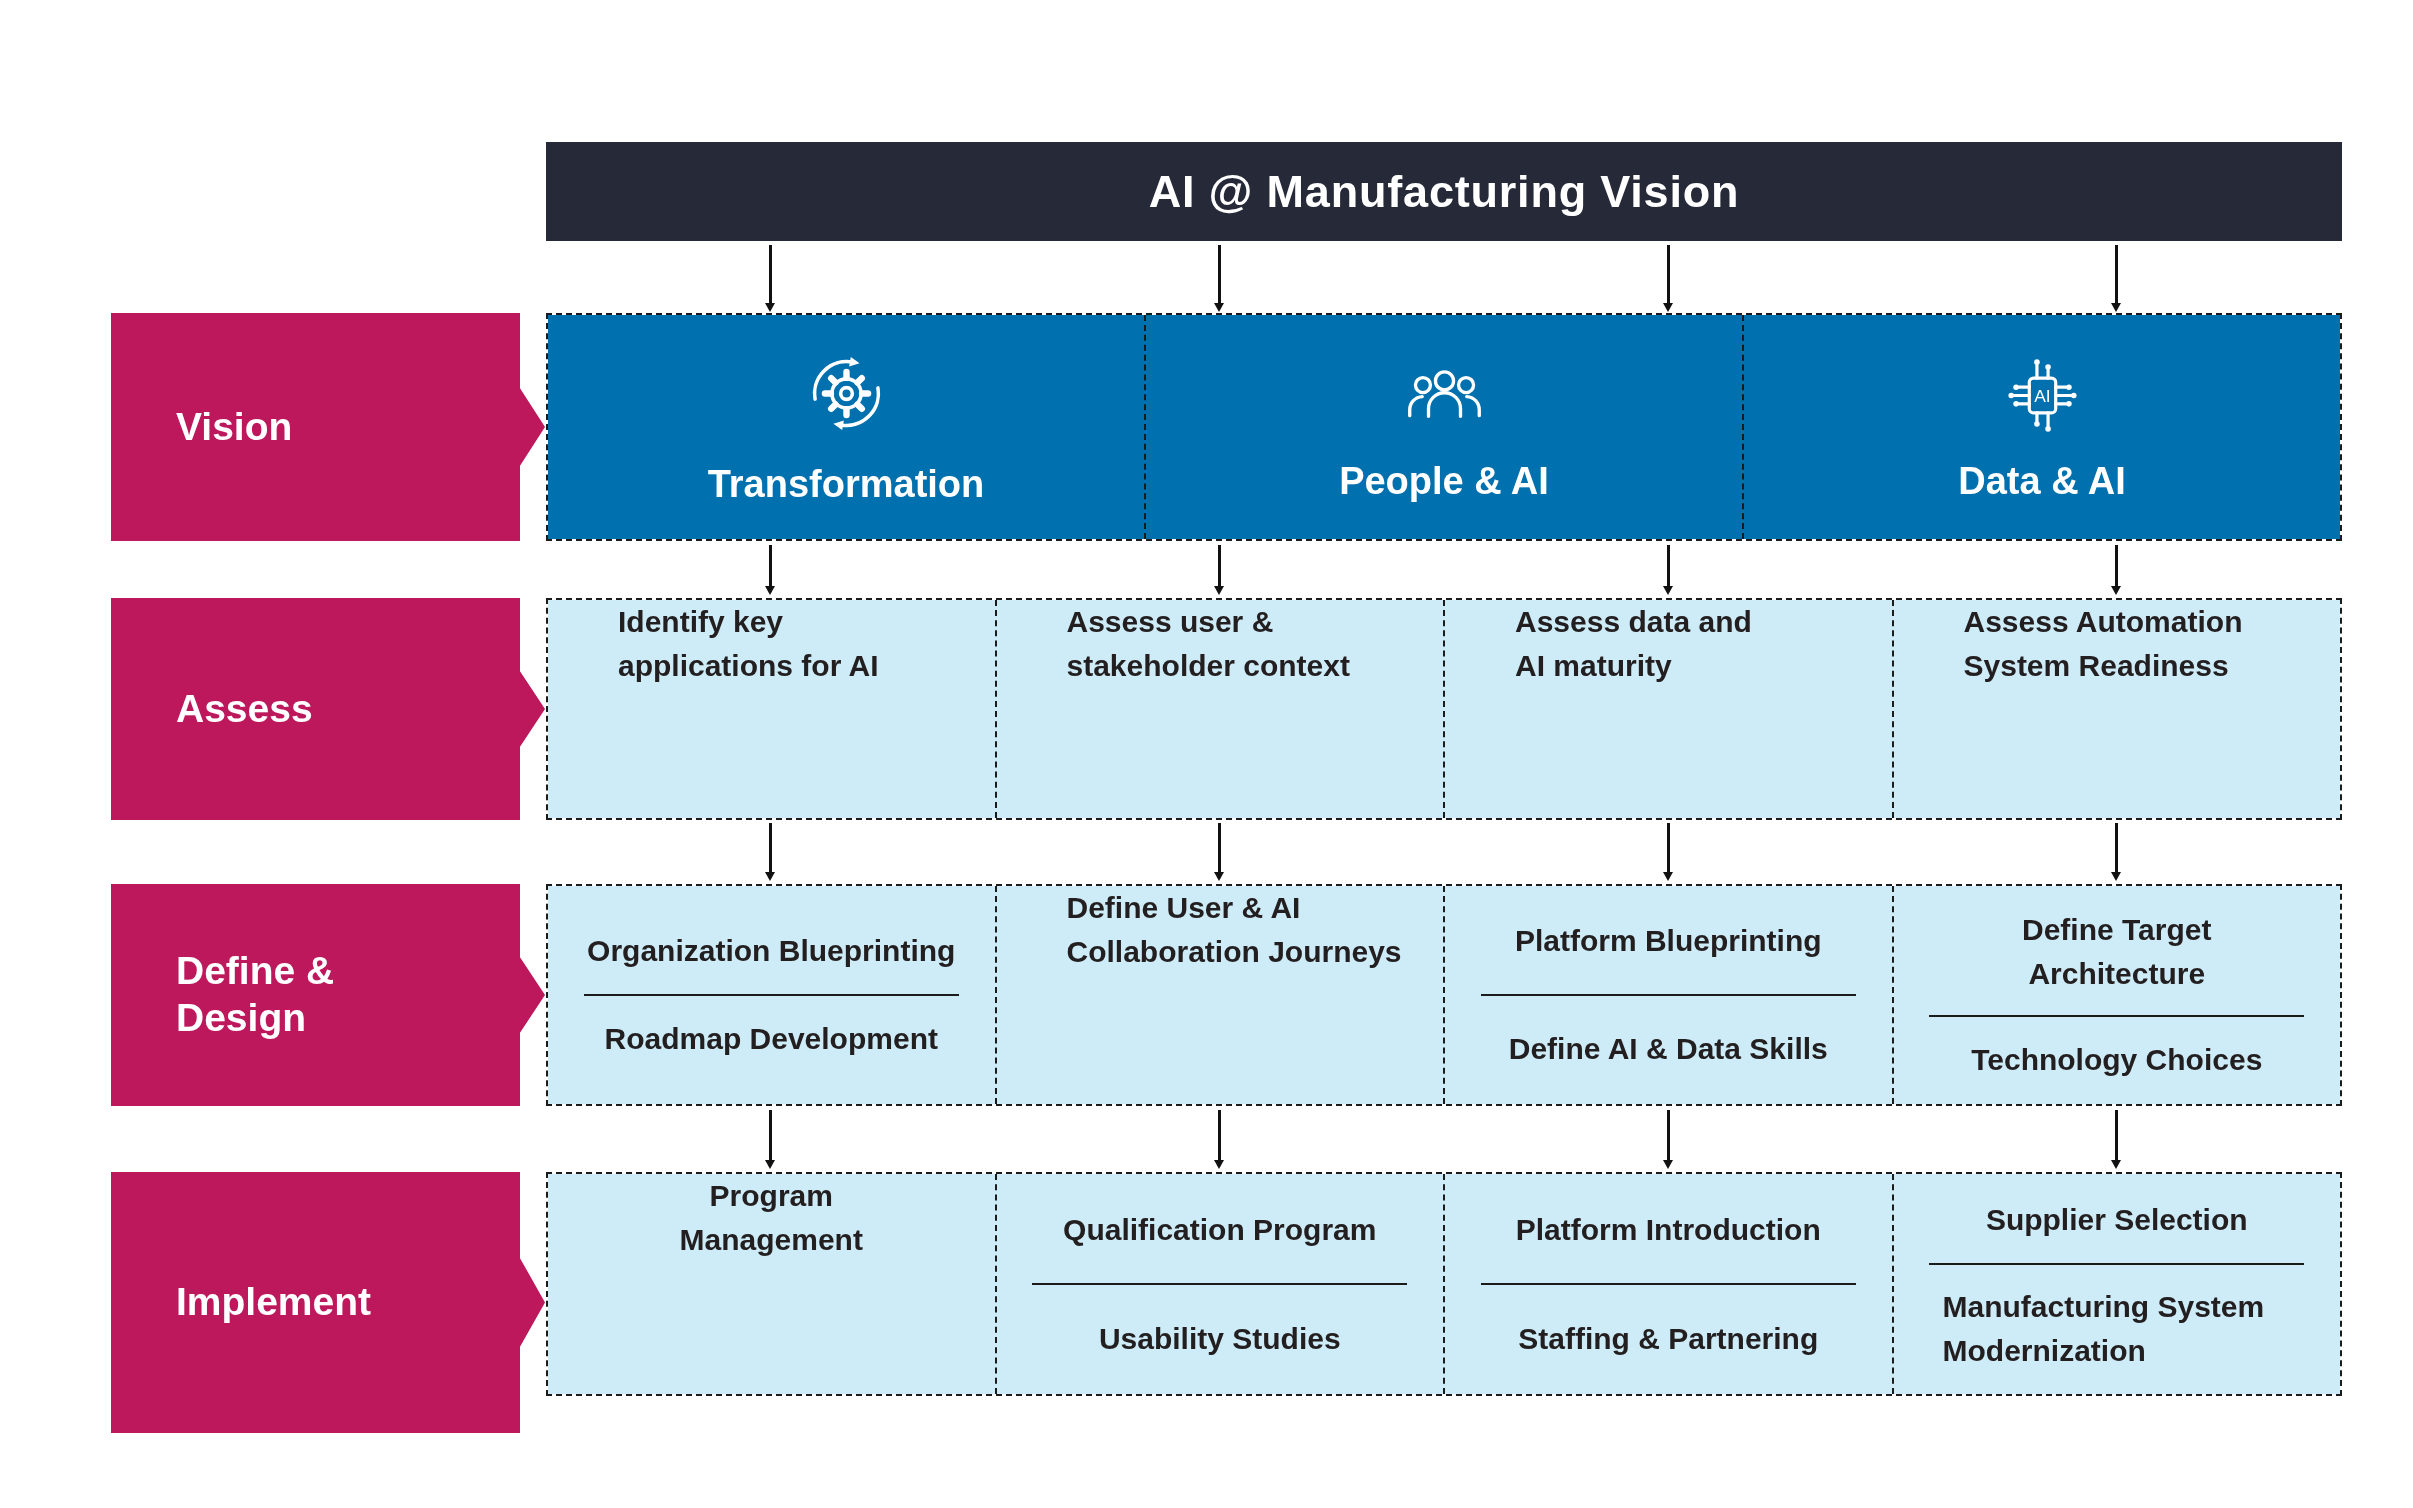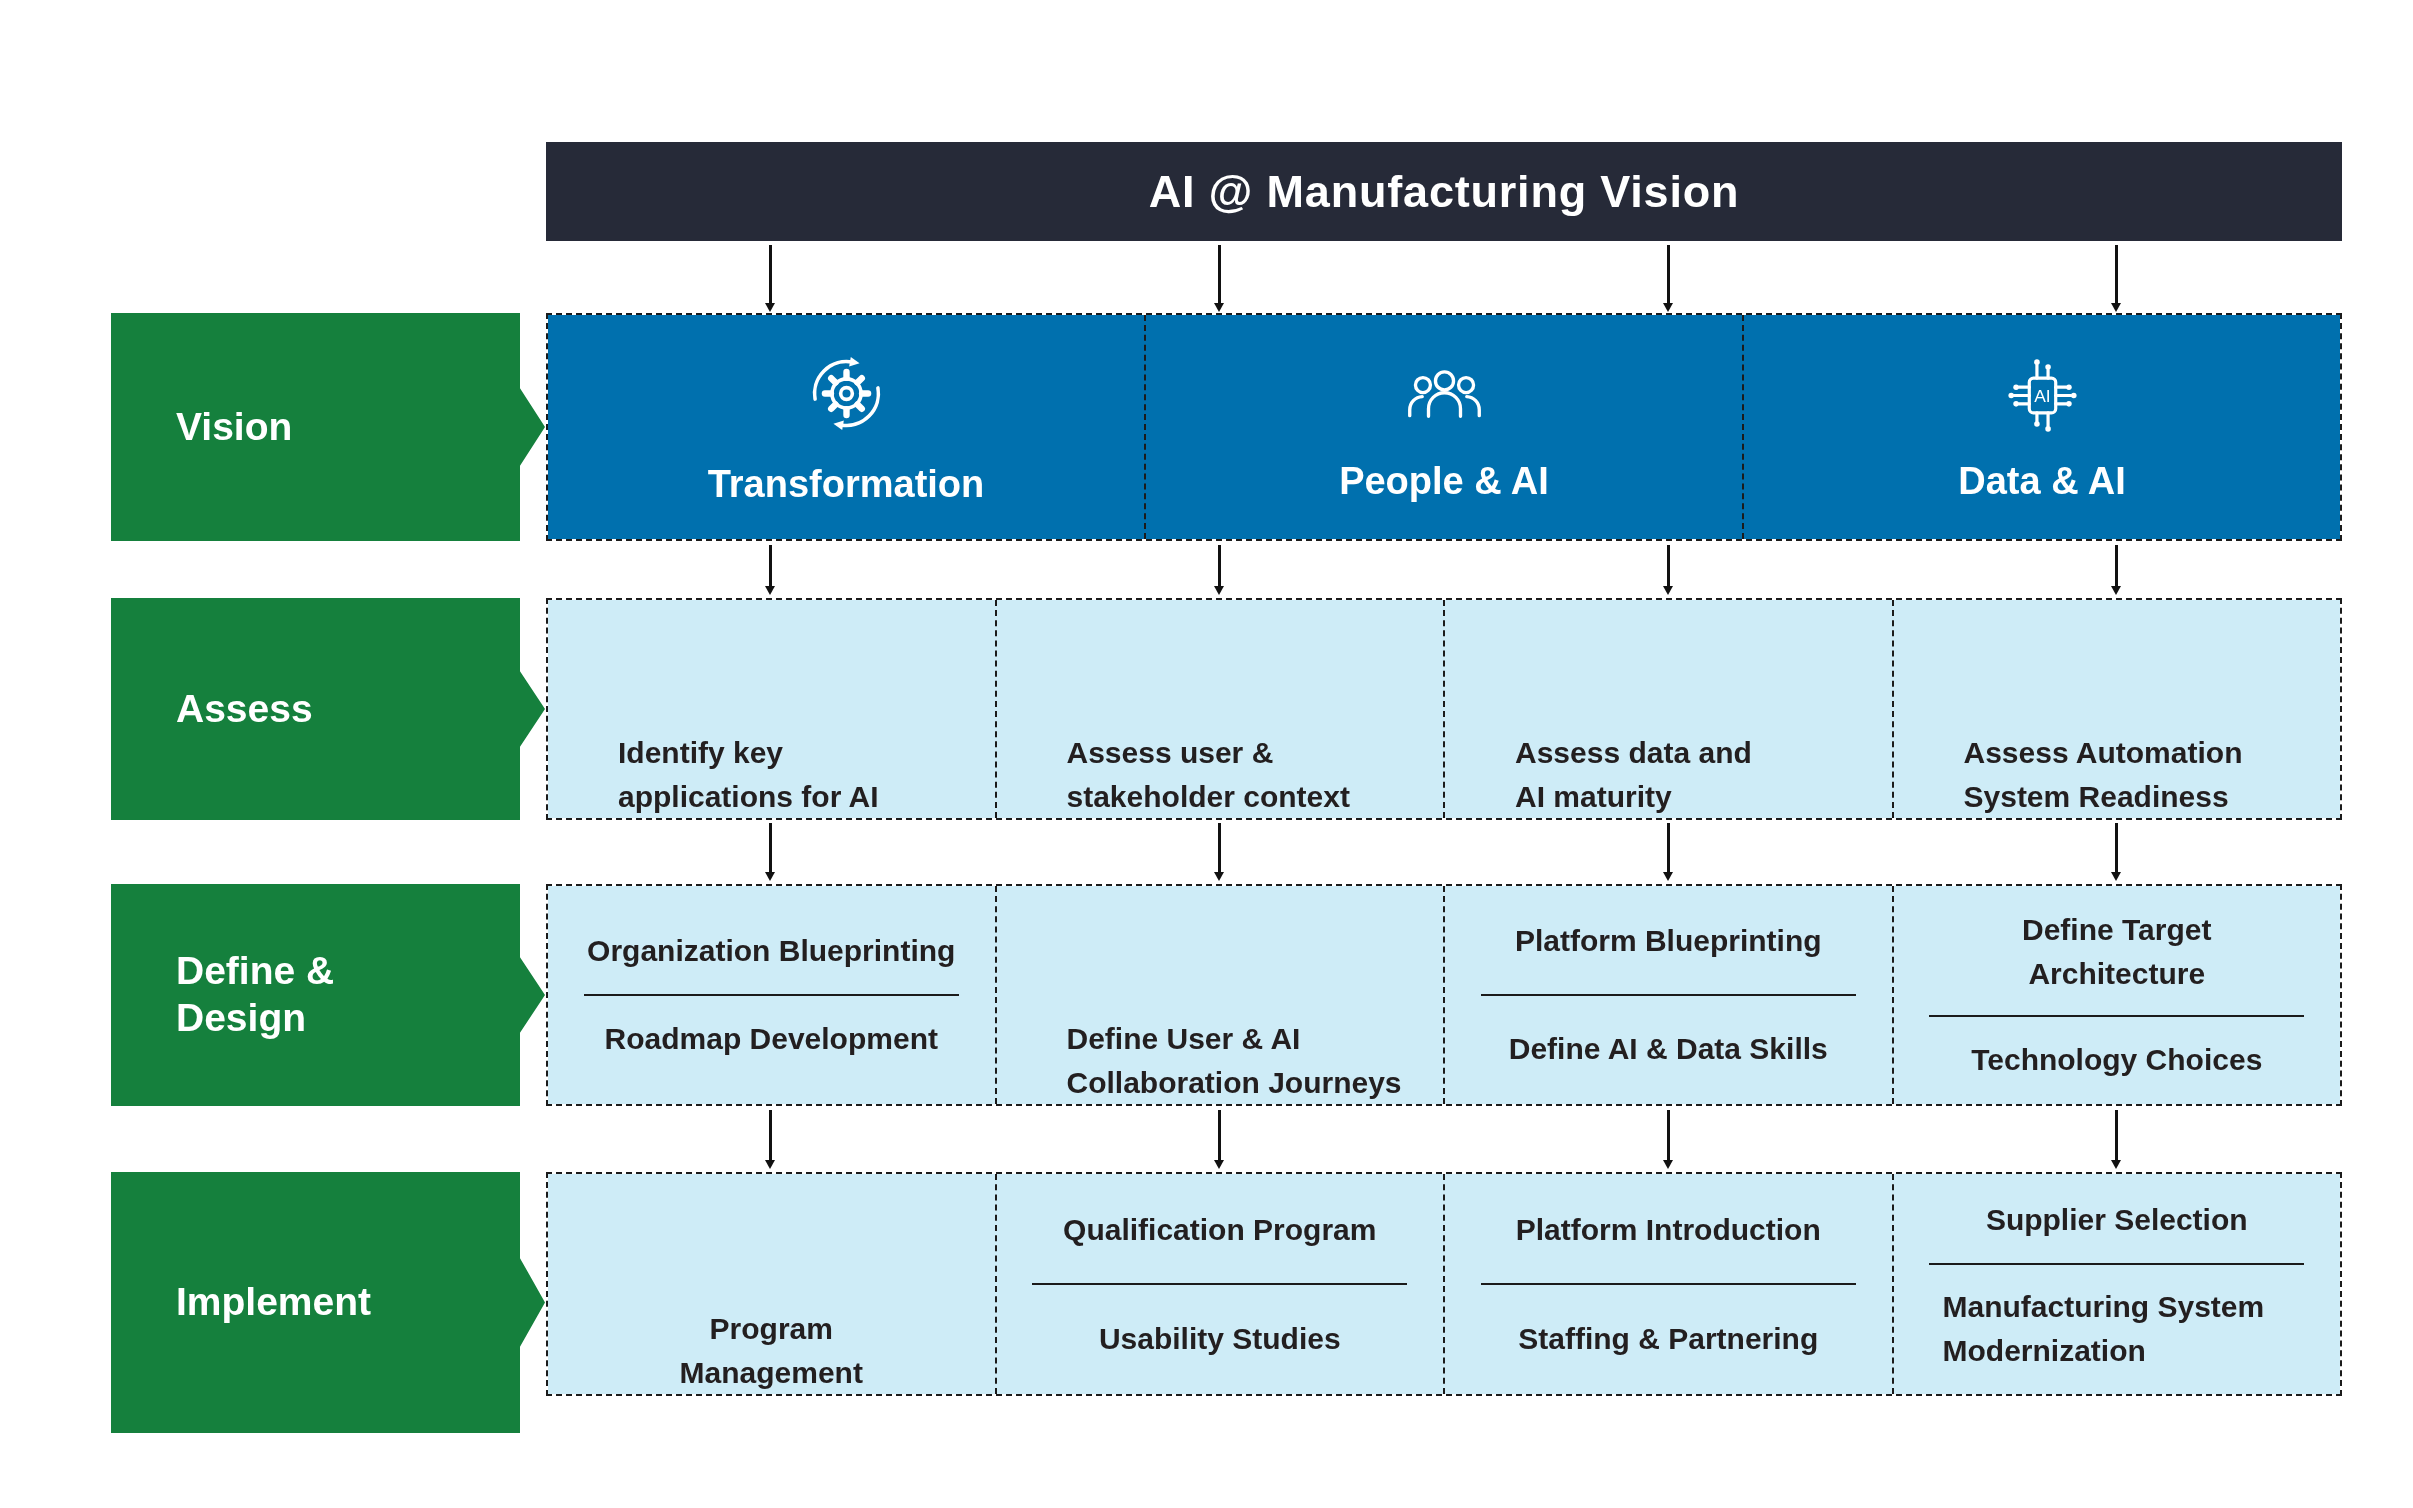--- a/index.html
+++ b/index.html
@@ -7,40 +7,40 @@
   .canvas {
     position:relative; width:2413px; height:1508px; background:#ffffff;
     font-family:"Liberation Sans", sans-serif; color:#231F20; overflow:hidden;border-radius:27px;
   }
   .titlebar {
     position:absolute; left:546px; top:142px; width:1796px; height:99px;
     background:#262A38; color:#ffffff; display:flex; align-items:center; justify-content:center;
     font-size:45px; font-weight:bold; letter-spacing:0.8px;
   }
   .rlabel {
-    position:absolute; left:111px; width:434px; background:#15803d; color:#ffffff;
+    position:absolute; left:111px; width:434px; background:#be185d; color:#ffffff;
     font-weight:bold; font-size:39px; line-height:1.2; display:flex; align-items:center;
     padding-left:65px;
     clip-path: polygon(0 0, calc(100% - 25px) 0, calc(100% - 25px) 33%, 100% 50%,
                        calc(100% - 25px) 67%, calc(100% - 25px) 100%, 0 100%);
   }
   .rlabel span { white-space:pre-line; }
   .grid-row {
     position:absolute; left:546px; width:1796px; display:flex;
     border:2.5px dashed #1B1B1B;
   }
   .grid-row > .cell { flex:1 1 0; min-width:0; }
   .grid-row > .cell + .cell { border-left:2.5px dashed #1B1B1B;gap:20px; }
   .dark  > .cell { background:#0070AE; }
   .light > .cell { background:#CEECF7; }
   .vcell { display:flex; flex-direction:column; align-items:center; justify-content:center; gap:25px; color:#ffffff; }
   .vcell svg { width:89px; height:89px; }
   .vtitle { font-size:38px; font-weight:bold; }
   .cell-text { font-size:30px; line-height:1.45; font-weight:600; white-space:pre-line; }
-  .full { height:100%; display:flex; align-items:flex-end; justify-content:center; text-align:center; padding:0 34px; }
+  .full { height:100%; display:flex; align-items:flex-start; justify-content:center; text-align:center; padding:0 34px; }
   .full.left { justify-content:flex-start; text-align:left; padding-left:70px; padding-right:25px; }
   .split { display:flex; flex-direction:column; padding:22px 0; }
   .half { flex:1 1 0; display:flex; align-items:center; justify-content:center; text-align:center; padding:0 34px; }
   .half.left { justify-content:flex-start; text-align:left; padding-left:49px; padding-right:25px; }
   .sep { height:0; border-top:2.5px solid #1B1B1B; width:84%; margin:0 auto; flex:0 0 auto; }
   .arrow { position:absolute; width:2.5px; background:#111111; }
   .arrow::after {
     content:""; position:absolute; left:50%; transform:translateX(-50%); bottom:-8.4px;
     width:0; height:0; border-left:5.9px solid transparent; border-right:5.9px solid transparent;
     border-top:9.2px solid #111111;

